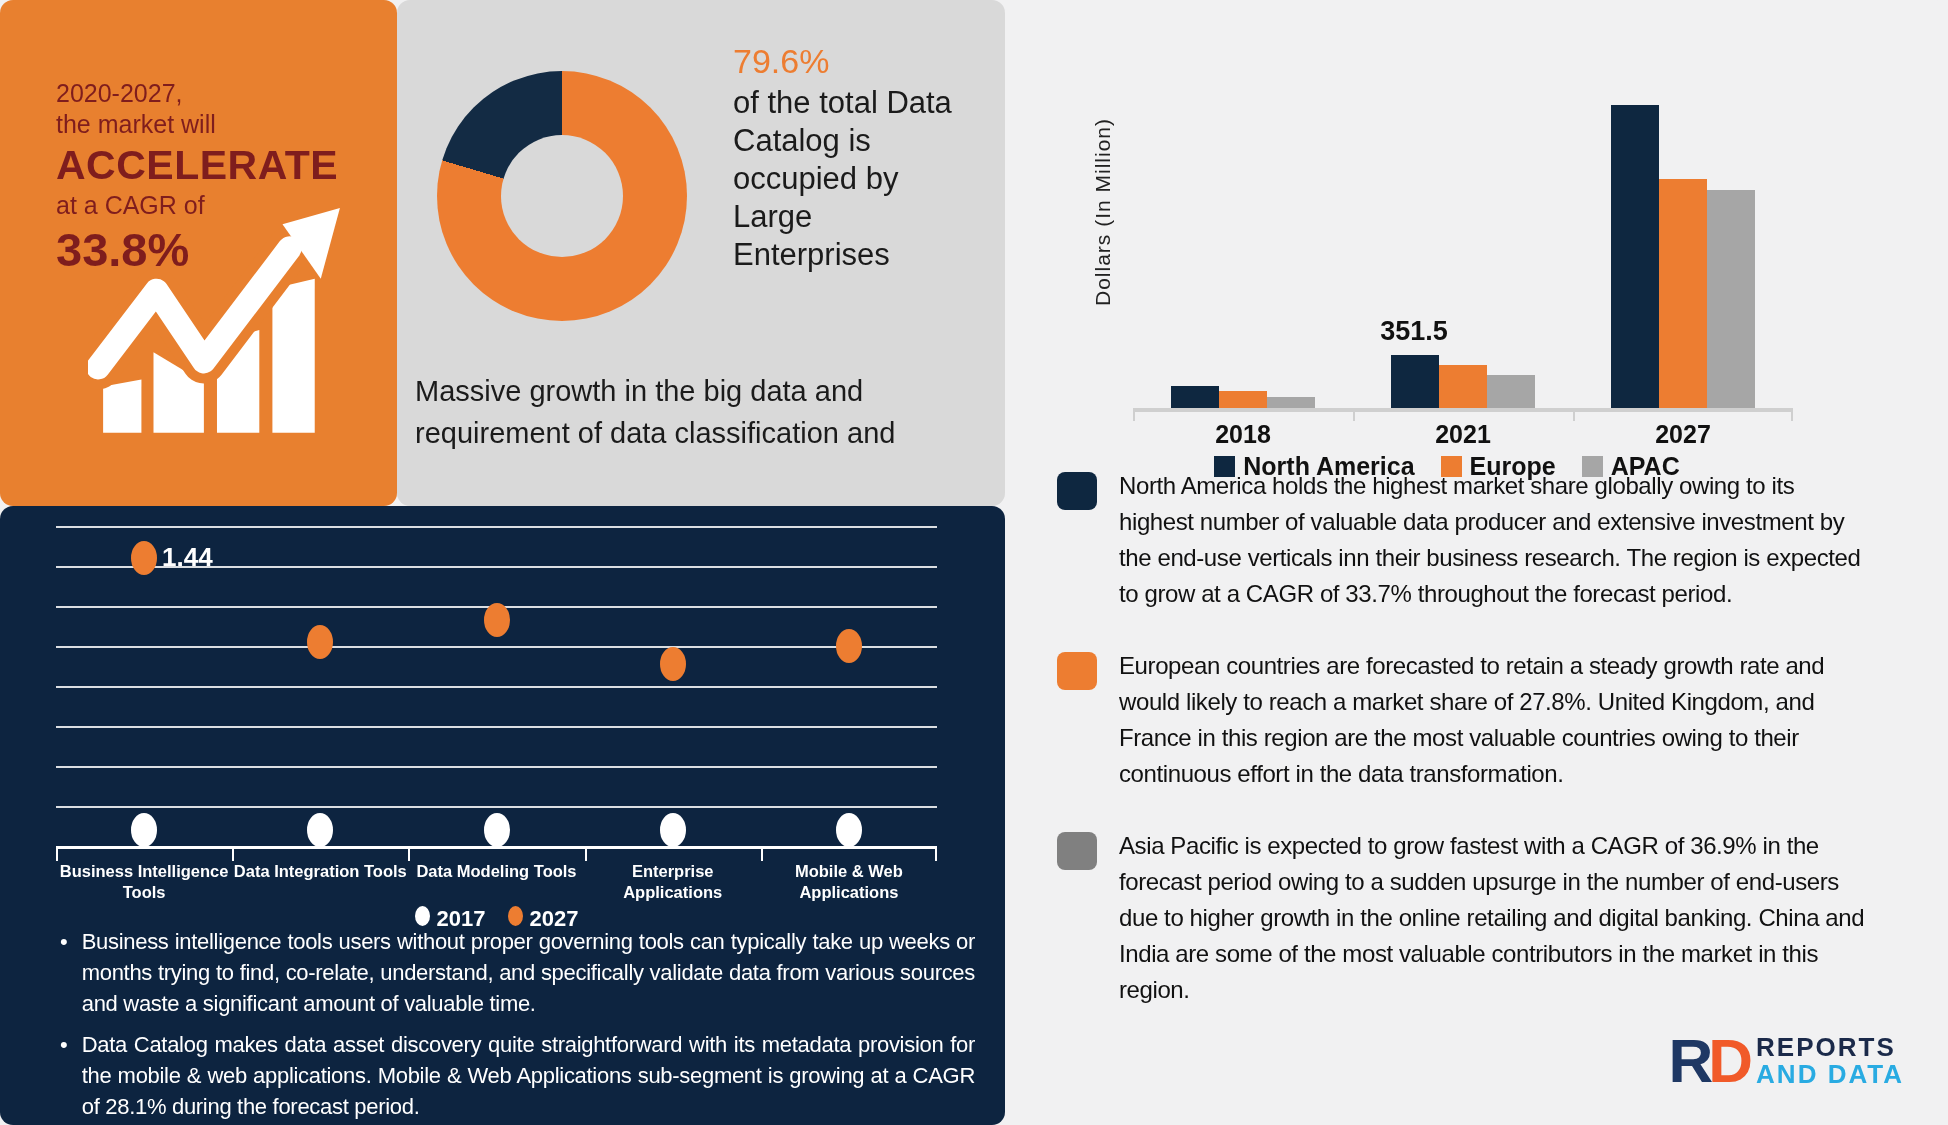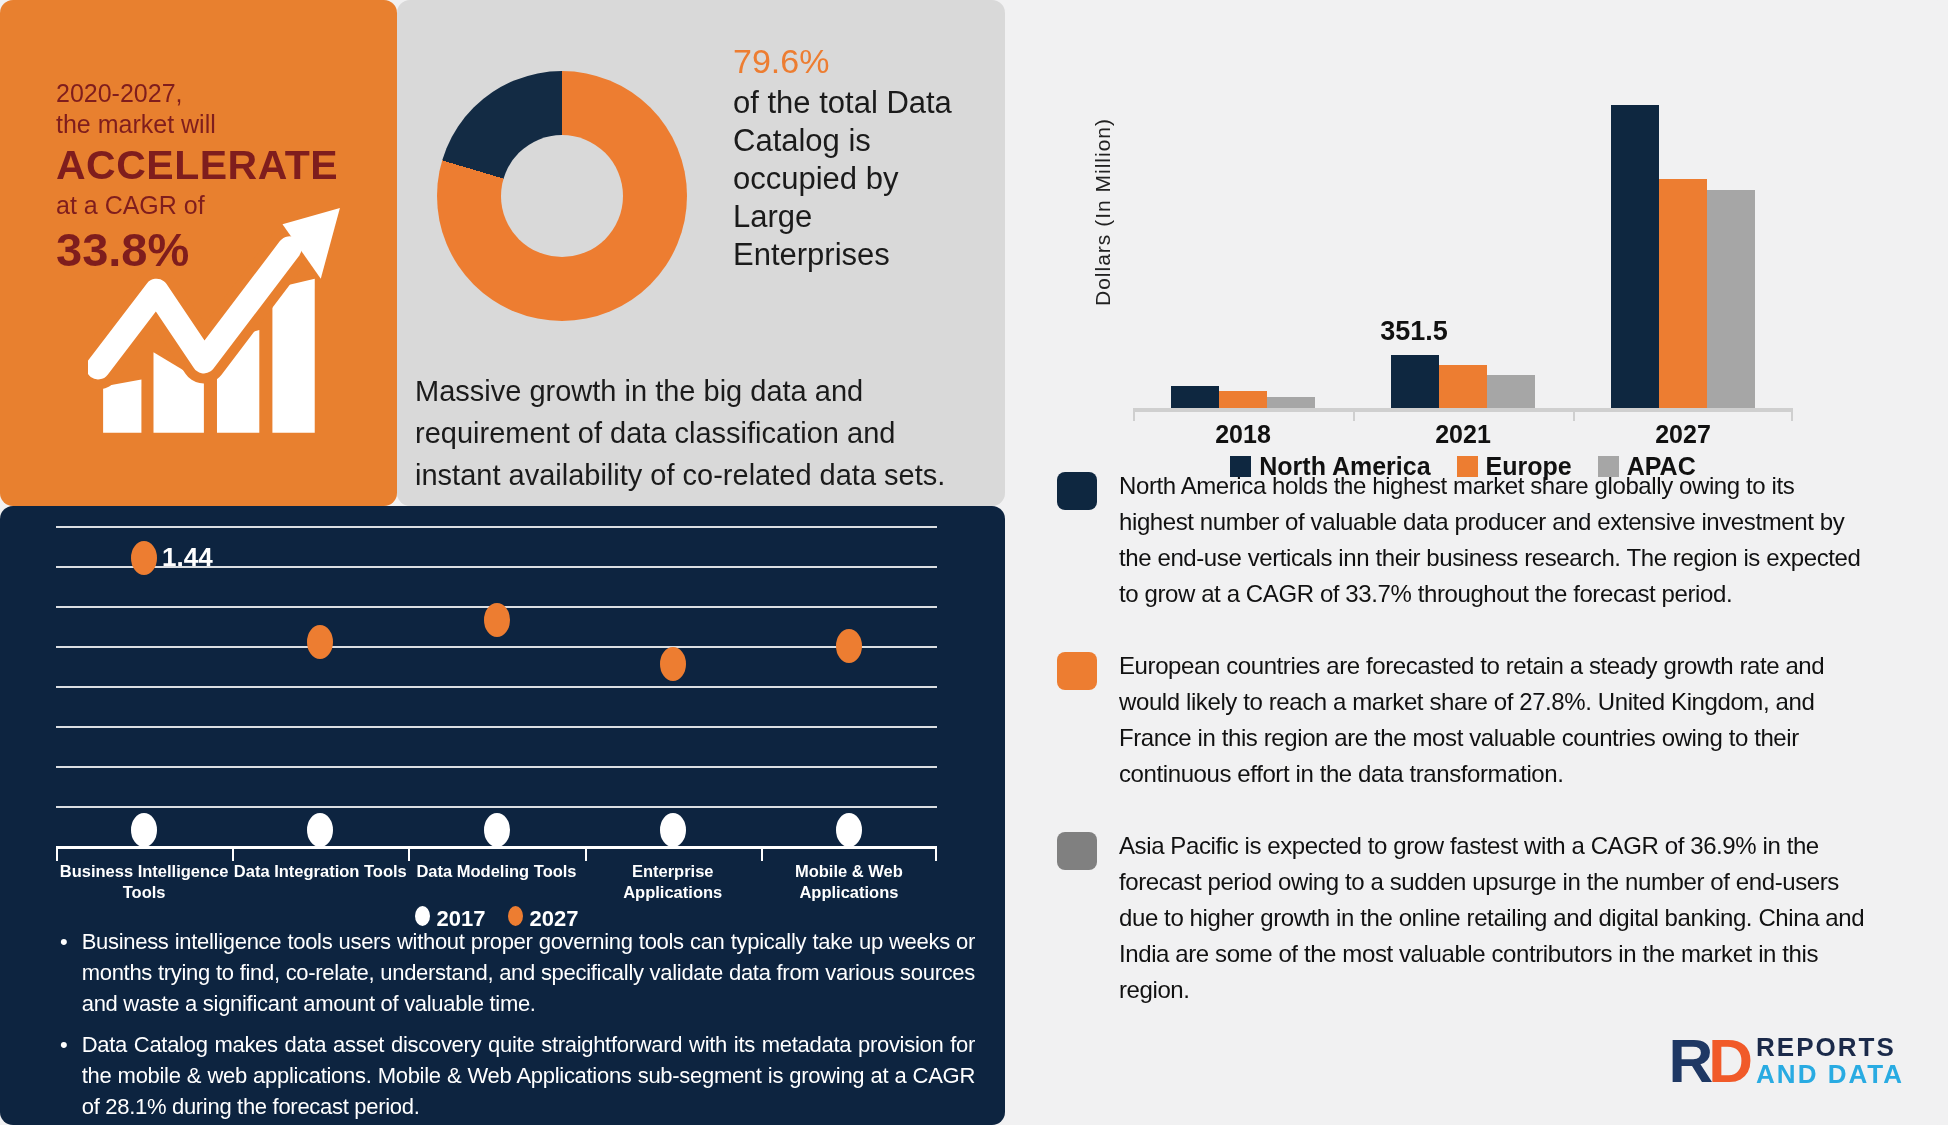--- a/index.html
+++ b/index.html
@@ -28,21 +28,21 @@
 
   
   .y-axis-label{position:absolute;left:86px;top:118px;writing-mode:vertical-rl;transform:rotate(180deg);
     font-size:21px;color:#222;letter-spacing:1px;}
   .bar-plot{position:absolute;left:128px;top:90px;width:660px;height:318px;border-bottom:4px solid #CFCFCF;}
   .bar{position:absolute;bottom:0;}
   .bar-dlabel{position:absolute;width:110px;text-align:center;font-size:27px;font-weight:700;color:#111;}
   .axis-tick{position:absolute;top:322px;width:2px;height:9px;background:#CFCFCF;}
   .bar-xlabels{position:absolute;left:128px;top:420px;width:660px;display:flex;}
   .bar-xlabels span{flex:1;text-align:center;font-size:25px;font-weight:700;color:#111;}
-  .bar-legend{position:absolute;left:128px;top:452px;width:660px;display:flex;justify-content:center;gap:26px;}
+  .bar-legend{position:absolute;left:112px;top:452px;width:660px;display:flex;justify-content:center;gap:26px;}
   .bl-item{display:flex;align-items:center;gap:8px;font-size:25px;font-weight:700;color:#111;}
   .bl-swatch{width:21px;height:21px;display:inline-block;}
 
   
   .region-bullets{position:absolute;left:52px;top:468px;width:860px;display:flex;flex-direction:column;gap:36px;}
   .rbullet{display:flex;gap:22px;}
   .rmarker{width:40px;height:38px;border-radius:8px;flex:none;margin-top:4px;}
   .rbullet p{margin:0;width:755px;font-size:24px;line-height:36px;color:#111;letter-spacing:-0.4px;}
 
   
@@ -104,21 +104,20 @@
       <div class="pct">79.6%</div>
       <div class="cap-line">of the total Data</div>
       <div class="cap-line">Catalog is</div>
       <div class="cap-line">occupied by</div>
       <div class="cap-line">Large</div>
       <div class="cap-line">Enterprises</div>
     </div>
     <div class="gray-note">
       <div>Massive growth in the big data and</div>
       <div>requirement of data classification and</div>
-      <div>instant availability of co-related data sets.</div>
     </div>
   </section>
 
   <section class="panel panel-right">
     <div class="y-axis-label">Dollars (In Million)</div>
     <div class="bar-plot" id="barPlot">
         <div class="bar" style="left: 38px; width: 48px; height: 22px; background: rgb(14, 39, 64);"></div>
         <div class="bar" style="left: 86px; width: 48px; height: 17px; background: rgb(237, 125, 49);"></div>
         <div class="bar" style="left: 134px; width: 48px; height: 11px; background: rgb(166, 166, 166);"></div>
         <div class="bar" style="left: 258px; width: 48px; height: 53px; background: rgb(14, 39, 64);"></div>

